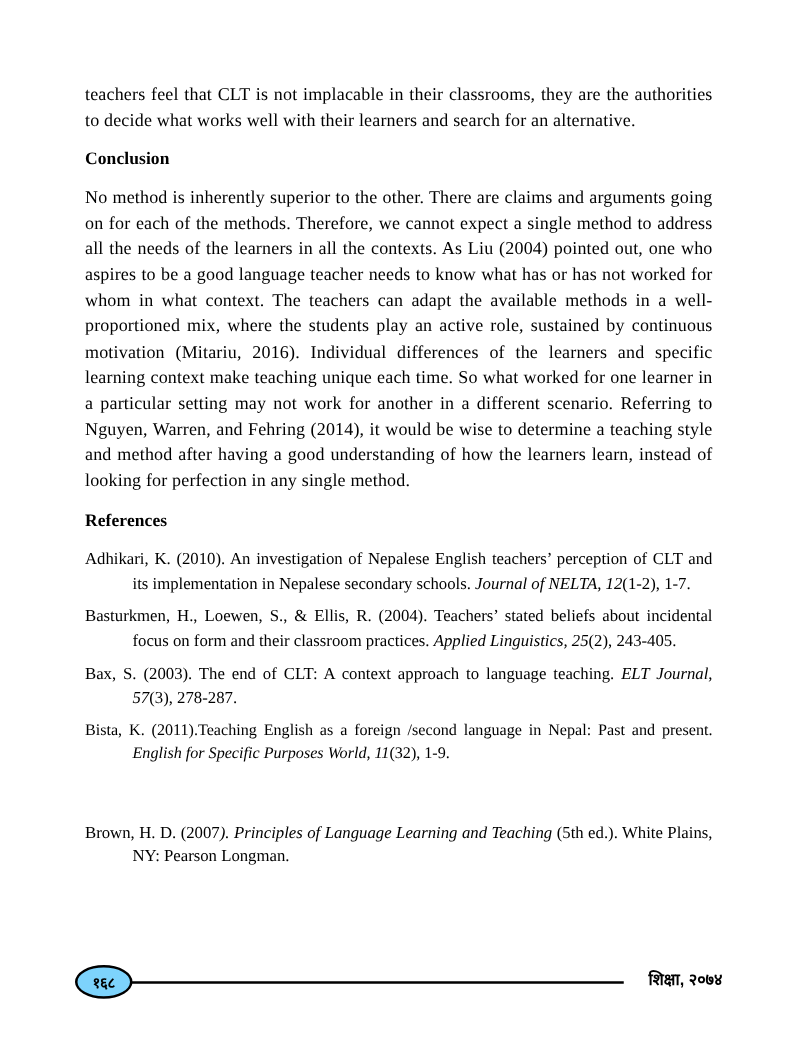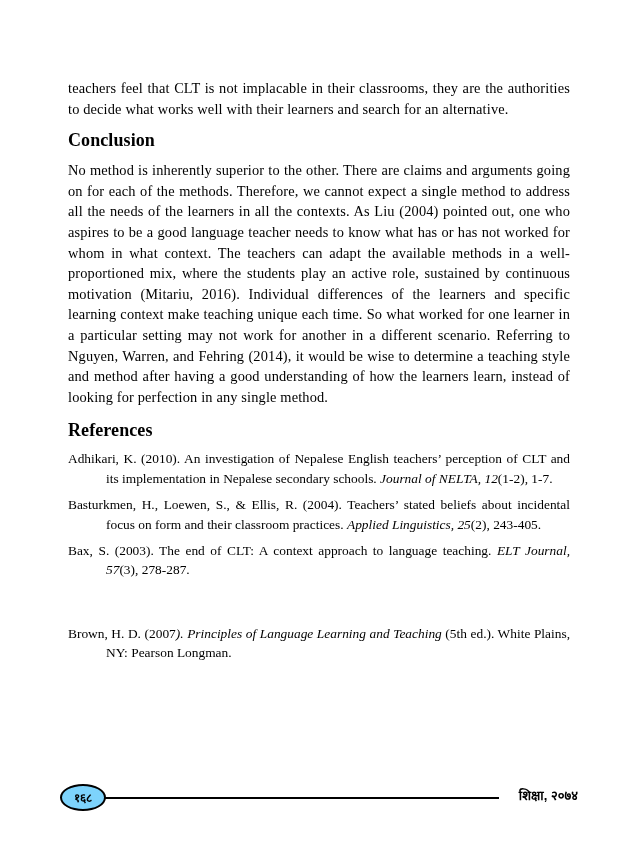--- a/index.html
+++ b/index.html
@@ -10,21 +10,21 @@
   body {
     width: 638px;
     height: 850px;
     position: relative;
     font-family: "Liberation Serif", "DejaVu Serif", serif;
     color: #000000;
     overflow: hidden;
   }
   .page {
     position: absolute;
-    left: 0; top: 16px;
+    left: 0; top: 4px;
     width: 638px;
     height: 764px;
     background: #ffffff;
   }
   .content {
     position: absolute;
     left: 68px;
     top: 62px;
     width: 502px;
   }
@@ -41,21 +41,21 @@
   .para.continued {
     margin-bottom: 11px;
   }
   .para.main {
     margin-top: 10px;
     margin-bottom: 13px;
   }
 
   
   .heading {
-    font-size: 18px;
+    font-size: 14px;
     font-weight: bold;
     line-height: 20px;
     margin: 0 0 6px 0;
     letter-spacing: 0.005em;
   }
   .heading.references {
     margin-top: 2px;
     margin-bottom: 9px;
   }
 
@@ -143,20 +143,21 @@
     <h2 class="heading">Conclusion</h2>
 
     <p class="para main">No method is inherently superior to the other. There are claims and arguments going on for each of the methods. Therefore, we cannot expect a single method to address all the needs of the learners in all the contexts. As Liu (2004) pointed out, one who aspires to be a good language teacher needs to know what has or has not worked for whom in what context. The teachers can adapt the available methods in a well-proportioned mix, where the students play an active role, sustained by continuous motivation (Mitariu, 2016). Individual differences of the learners and specific learning context make teaching unique each time. So what worked for one learner in a particular setting may not work for another in a different scenario. Referring to Nguyen, Warren, and Fehring (2014), it would be wise to determine a teaching style and method after having a good understanding of how the learners learn, instead of looking for perfection in any single method.</p>
 
     <h2 class="heading references">References</h2>
 
     <ul class="reflist" id="reflist">
         <li class="refitem"><span>Adhikari, K. (2010). An investigation of Nepalese English teachers’ perception of CLT and its implementation in Nepalese secondary schools. </span><em>Journal of NELTA, 12</em><span>(1-2), 1-7.</span></li>
         <li class="refitem"><span>Basturkmen, H., Loewen, S., &amp; Ellis, R. (2004). Teachers’ stated beliefs about incidental focus on form and their classroom practices. </span><em>Applied Linguistics, 25</em><span>(2), 243-405.</span></li>
         <li class="refitem"><span>Bax, S. (2003). The end of CLT: A context approach to language teaching. </span><em>ELT Journal, 57</em><span>(3), 278-287.</span></li>
+        <li class="refitem tight"><span>Bista, K. (2011).Teaching English as a foreign /second language in Nepal: Past and present. </span><em>English for Specific Purposes World, 11</em><span>(32), 1-9.</span></li>
         <li class="refitem"><span>Brown, H. D. (2007</span><em>). Principles of Language Learning and Teaching</em><span> (5th ed.). White Plains, NY: Pearson Longman.</span></li>
       </ul>
 
   </div>
 
   <div class="footer">
     <div class="footer-rule"></div>
     <div class="page-badge">
       <span>१६८</span>
     </div>

